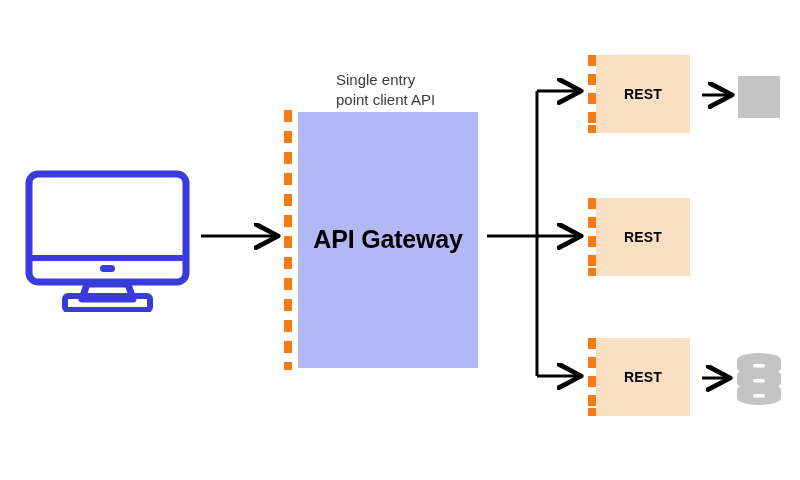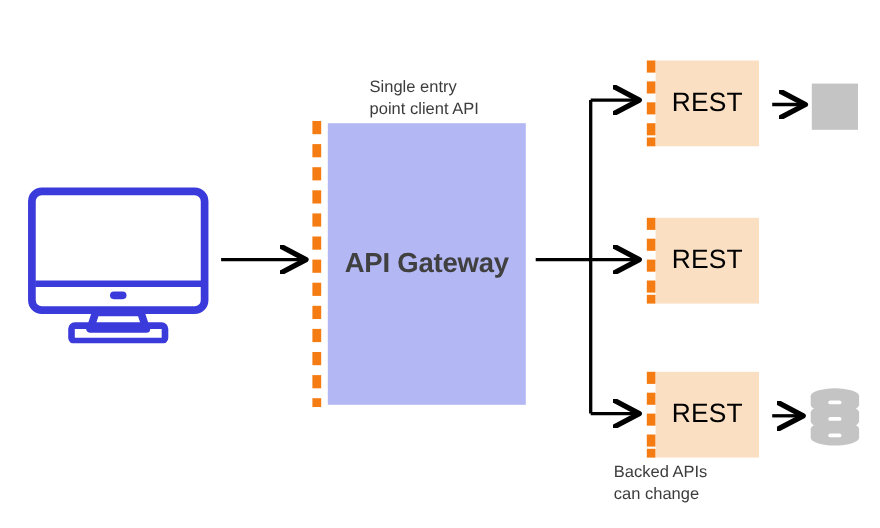--- a/index.html
+++ b/index.html
@@ -41,21 +41,21 @@
     left: 298px; top: 112px;
     width: 180px; height: 256px;
     background: #b3b8f5;
     display: flex;
     align-items: center;
     justify-content: center;
   }
   .gateway-label {
     font-size: 25px;
     font-weight: bold;
-    color: #404040;
+    color: #000000;
     text-align: center;
     line-height: 1.18;
     letter-spacing: -0.2px;
   }
 
   
   .caption {
     font-size: 15px;
     color: #3c3c3c;
     line-height: 1.32;
@@ -68,22 +68,22 @@
   
   .rest-box {
     width: 94px; height: 78px;
     background: #fadfc3;
     display: flex;
     align-items: center;
     justify-content: center;
     left: 596px;
   }
   .rest-label {
-    font-size: 24px;
-    font-weight: normal;
+    font-size: 14px;
+    font-weight: bold;
     color: #000000;
     letter-spacing: 0.2px;
   }
   .rest-top    { top: 55px; }
   .rest-mid    { top: 198px; }
   .rest-bottom { top: 338px; }
 
   .rest-dash {
     width: 8px; height: 78px;
     left: 588px;
@@ -218,16 +218,14 @@
       <path d="M 2 25 L 2 33 A 22 7 0 0 0 46 33 L 46 25 Z" fill="#c4c4c4"></path>
       <ellipse cx="24" cy="25" rx="22" ry="7" fill="#c4c4c4"></ellipse>
       <rect x="18" y="29" width="12" height="3.6" rx="1.8" fill="#ffffff"></rect>
 
       <path d="M 2 10 L 2 18 A 22 7 0 0 0 46 18 L 46 10 Z" fill="#c4c4c4"></path>
       <ellipse cx="24" cy="10" rx="22" ry="7" fill="#c4c4c4"></ellipse>
       <rect x="18" y="14" width="12" height="3.6" rx="1.8" fill="#ffffff"></rect>
     </svg>
   </div>
 
-  <div class="abs caption caption-backend">Backed APIs
-can change</div>
 
 </div>
 
 </body></html>

